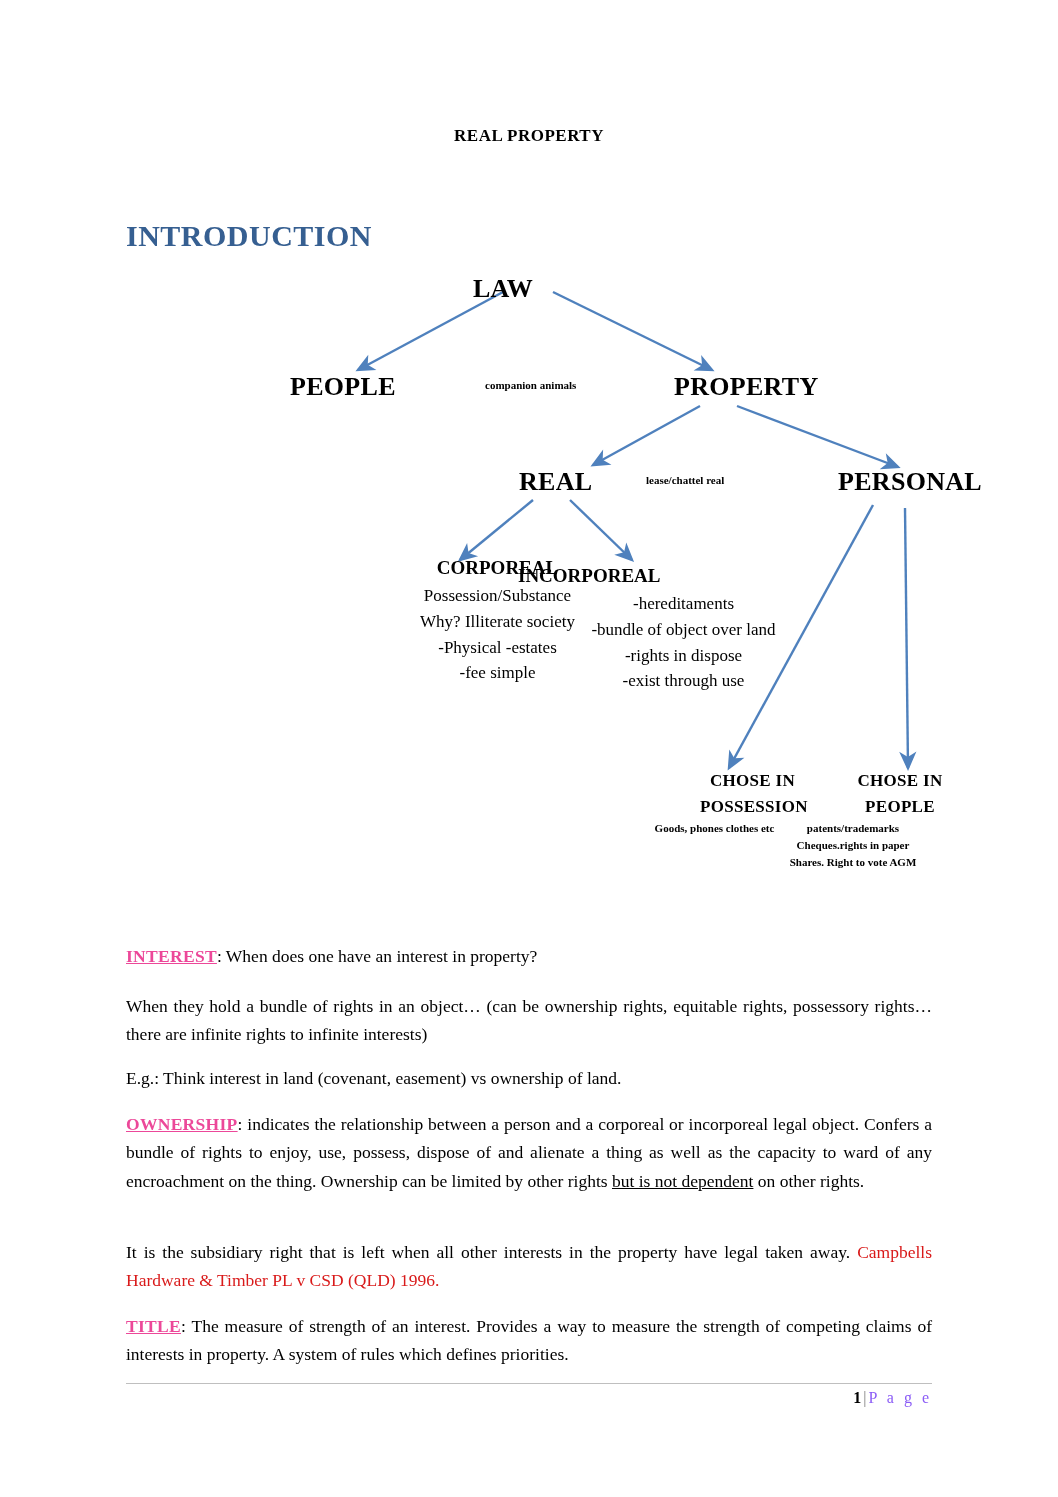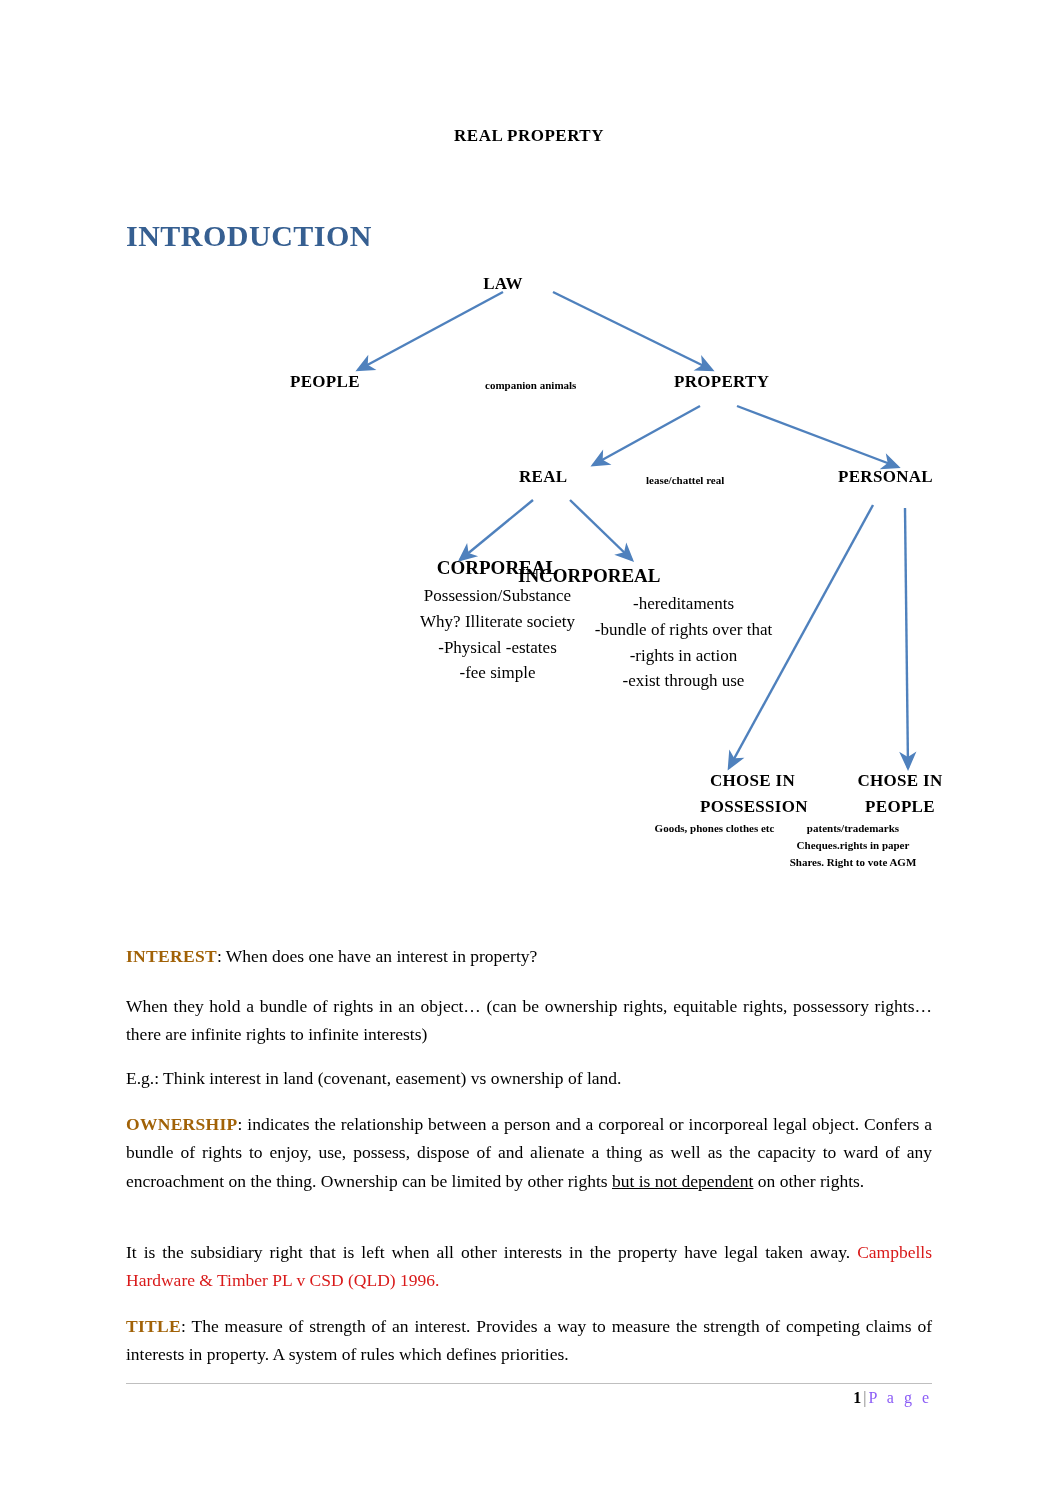--- a/index.html
+++ b/index.html
@@ -59,21 +59,21 @@
     position: absolute;
     top: 0;
     left: 0;
     width: 1058px;
     height: 640px;
   }
   .node {
     position: absolute;
     font-variant: small-caps;
     font-weight: bold;
-    font-size: 17px;
+    font-size: 26px;
     white-space: nowrap;
     letter-spacing: 0.3px;
   }
   .node-2line {
     position: absolute;
     font-variant: small-caps;
     font-weight: bold;
     font-size: 17px;
     white-space: nowrap;
     text-align: center;
@@ -111,23 +111,24 @@
   .body-block {
     position: absolute;
     left: 126px;
     width: 806px;
     font-size: 17.5px;
     line-height: 1.62;
     text-align: justify;
     text-justify: inter-word;
   }
   .kw-orange {
-    color: #a16207;
-    font-weight: bold;
-    font-variant: small-caps;
+    color: #ec4899;
+    font-weight: bold;
+    font-variant: small-caps;
+    text-decoration: underline;
     letter-spacing: 0.3px;
   }
   .u { text-decoration: underline; }
   .case-red { color: #D91A1A; }
 
   
   .footer-rule {
     position: absolute;
     left: 126px;
     top: 1383px;
@@ -209,22 +210,22 @@
       <span class="leaf-title">CORPOREAL</span>
       <span>Possession/Substance</span><br>
       <span>Why? Illiterate society</span><br>
       <span>-Physical -estates</span><br>
       <span>-fee simple</span>
     </div>
 
     <div class="leaf-block" style="top:302px; left:576px; text-align:center; width:215px;">
       <span class="leaf-title" style="text-align:left; margin-left:-58px;">INCORPOREAL</span>
       <span>-hereditaments</span><br>
-      <span>-bundle of rights over that</span><br>
-      <span>-rights in action</span><br>
+      <span>-bundle of object over land</span><br>
+      <span>-rights in dispose</span><br>
       <span>-exist through use</span>
     </div>
 
     <div class="node-2line" style="top:508px; left:700px; width:105px;">
       <span>CHOSE IN</span><br>
       <span>POSSESSION</span>
     </div>
 
     <div class="node-2line" style="top:508px; left:845px; width:110px;">
       <span>CHOSE IN</span><br>

